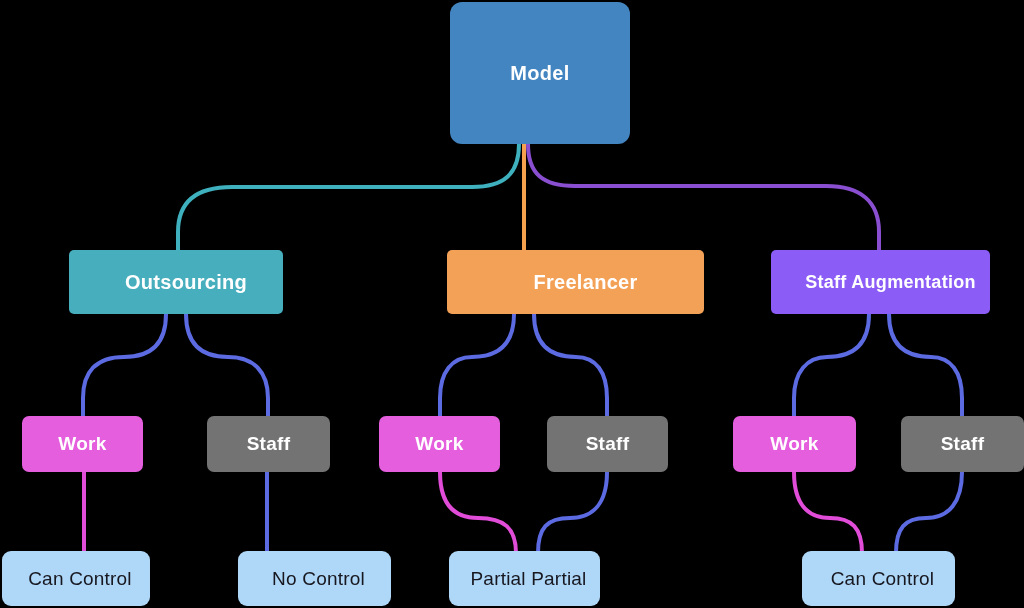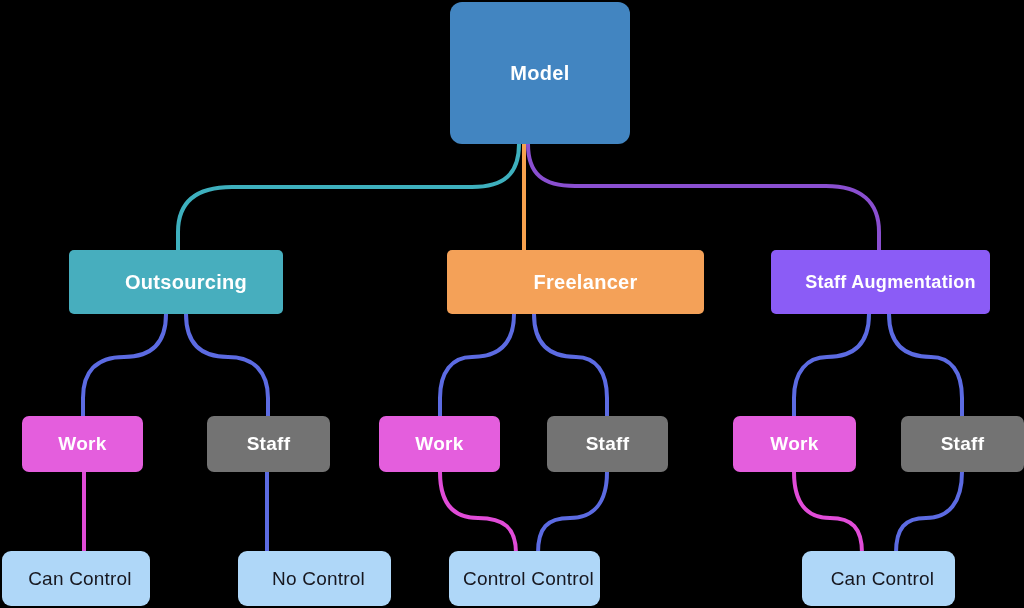--- a/index.html
+++ b/index.html
@@ -75,16 +75,16 @@
 
   <div class="node lvl3 work n-work1">Work</div>
   <div class="node lvl3 staff n-staff1">Staff</div>
   <div class="node lvl3 work n-work2">Work</div>
   <div class="node lvl3 staff n-staff2">Staff</div>
   <div class="node lvl3 work n-work3">Work</div>
   <div class="node lvl3 staff n-staff3">Staff</div>
 
   <div class="node lvl4 n-out1">Can Control</div>
   <div class="node lvl4 n-out2">No Control</div>
-  <div class="node lvl4 n-out3">Control Control</div>
+  <div class="node lvl4 n-out3">Partial Partial</div>
   <div class="node lvl4 n-out4">Can Control</div>
 
 </div>
 
 </body></html>

